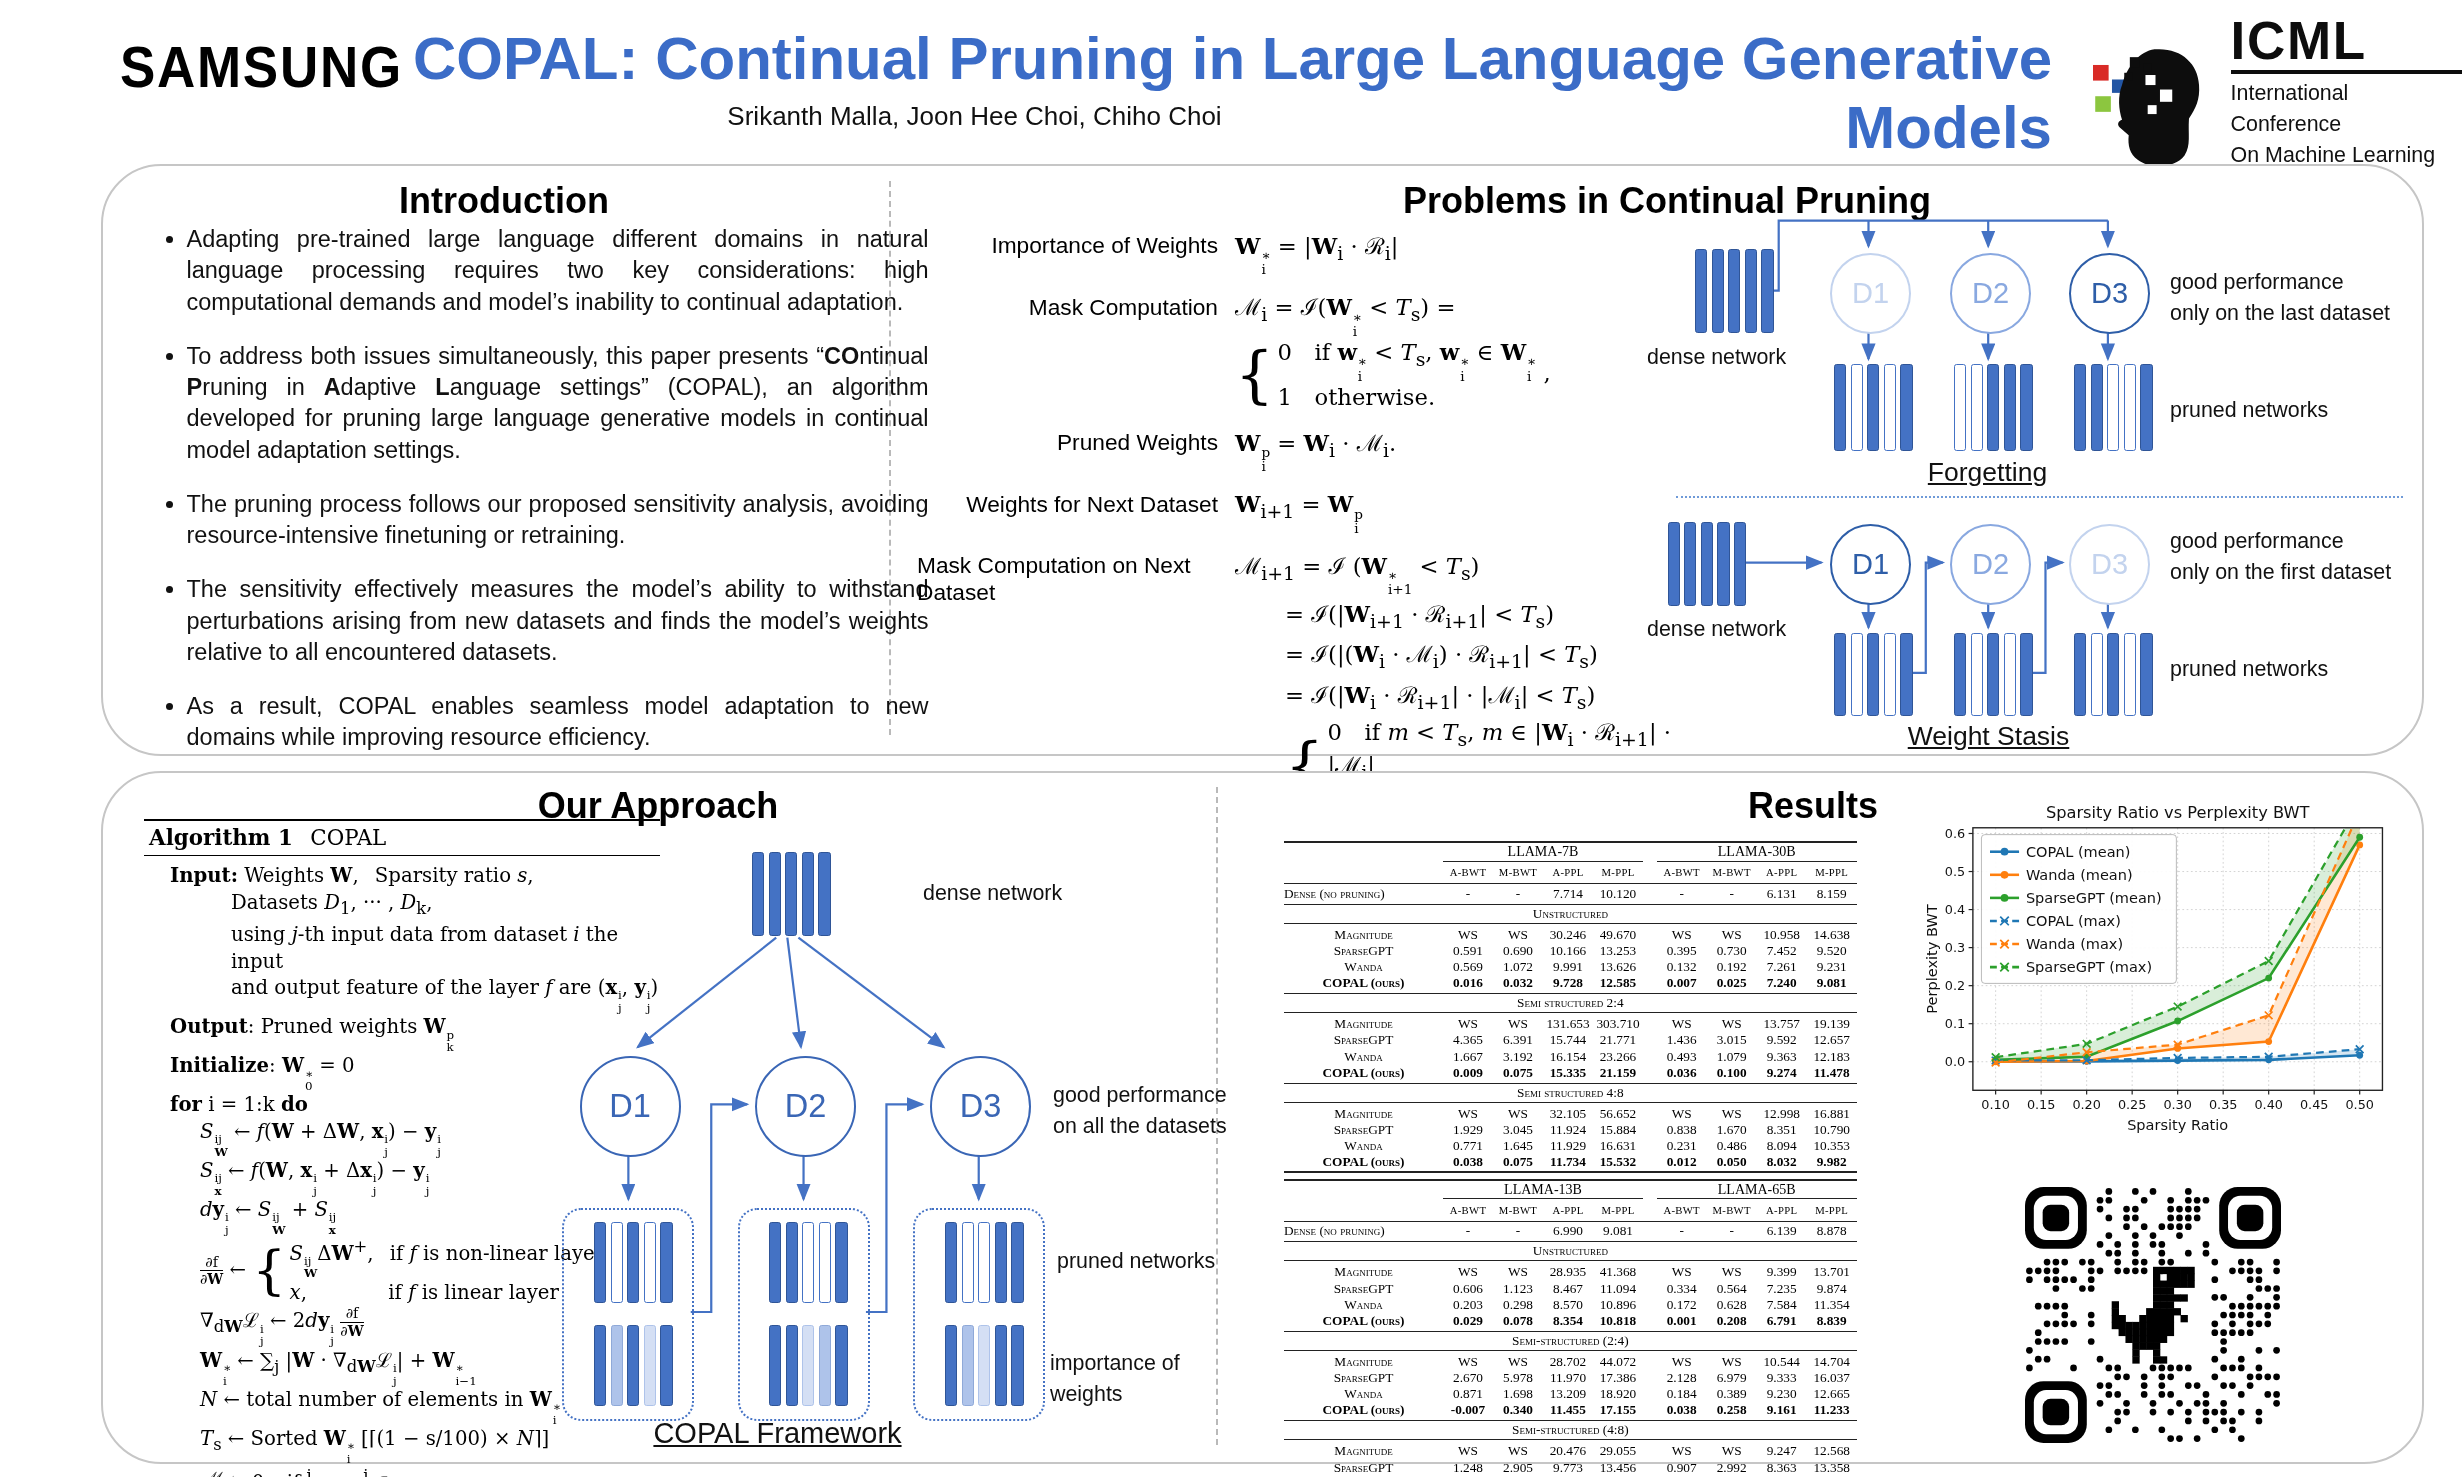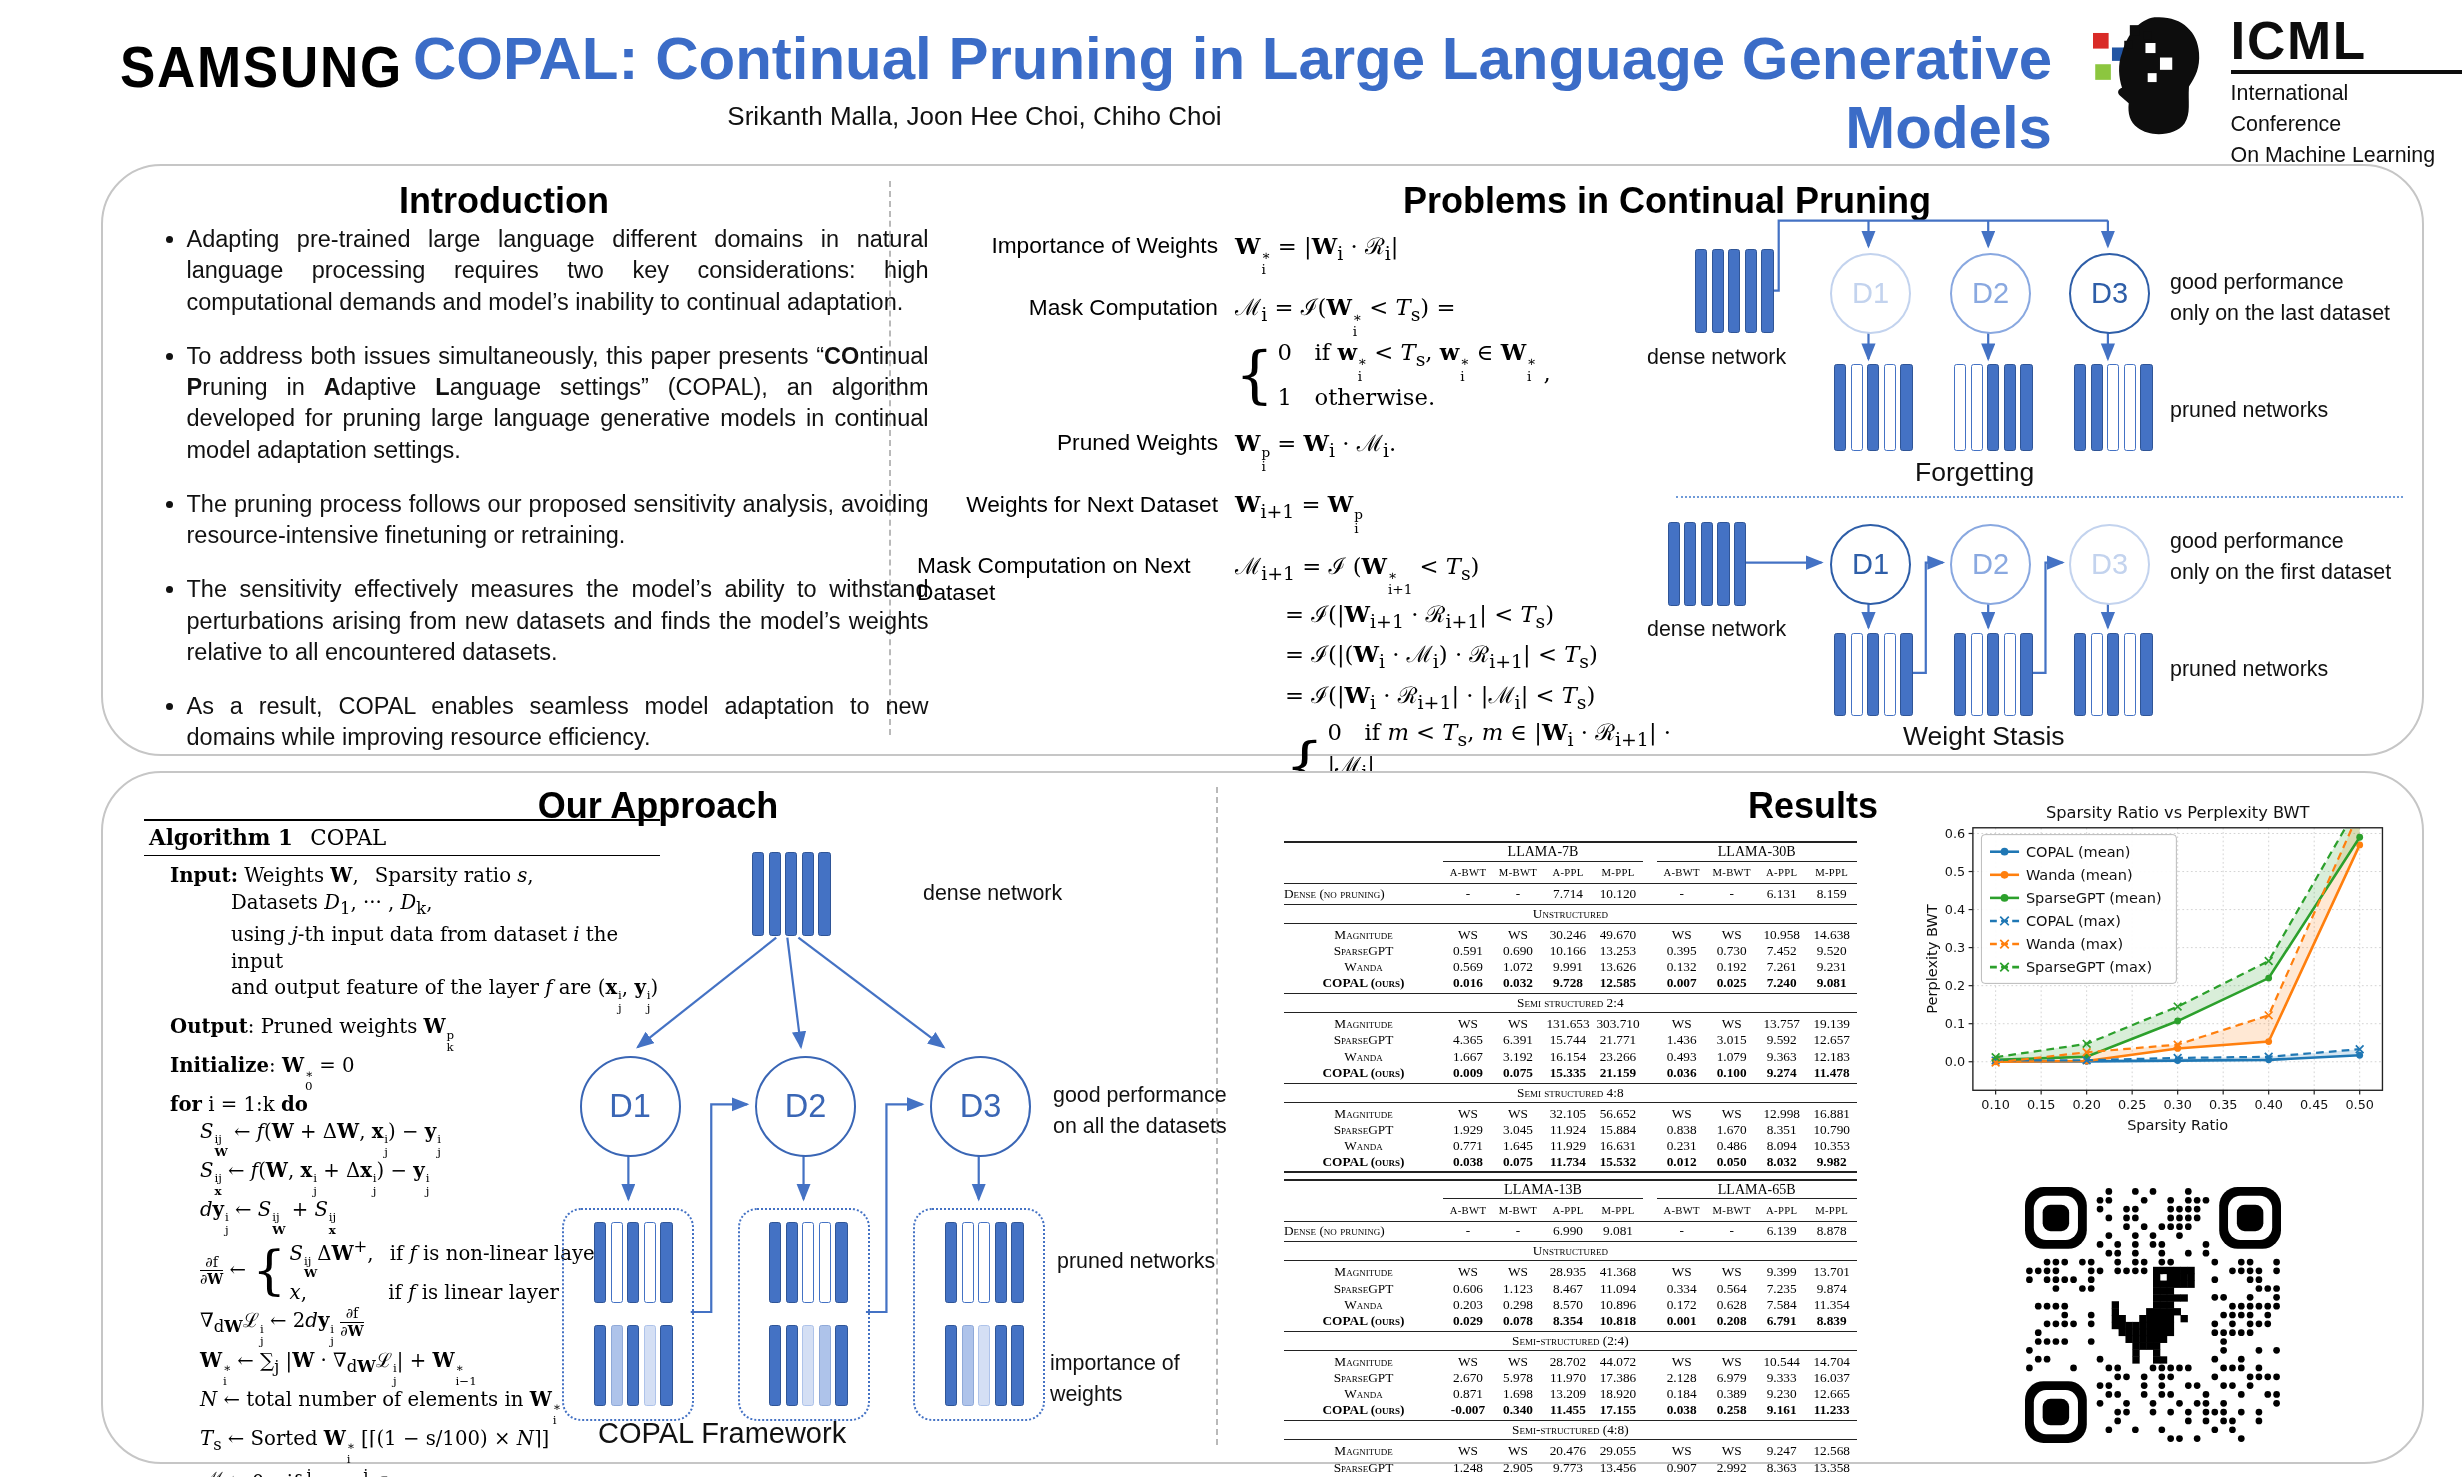--- a/index.html
+++ b/index.html
@@ -4,21 +4,21 @@
 <style>
   html,body{margin:0;padding:0;background:#fff;}
   #poster{position:relative;width:2462px;height:1477px;background:#ffffff;overflow:hidden;
           font-family:"Liberation Sans",sans-serif;color:#111;}
   
   .samsung{position:absolute;left:120px;top:34px;font-size:53px;font-weight:800;letter-spacing:1.7px;
            transform:scaleY(1.08);transform-origin:left top;color:#000;}
   .title{position:absolute;left:398px;right:410px;top:24px;text-align:right;
          font-size:60px;font-weight:700;color:#3b6cc7;}
   .authors{position:absolute;left:256px;right:769px;top:101px;text-align:center;font-size:26px;color:#111;}
-  .icml{position:absolute;left:2093px;top:13.7px;display:flex;gap:26px;align-items:flex-start;}
+  .icml{position:absolute;left:2093px;top:13.7px;display:flex;gap:26px;align-items:flex-end;}
   .icml-text{display:flex;flex-direction:column;}
   .icml-word{font-size:53px;font-weight:900;letter-spacing:1.7px;color:#0d0d0d;line-height:1;
              border-bottom:4.3px solid #0d0d0d;padding-bottom:3.4px;}
   .icml-sub{font-size:16.2px;color:#222;line-height:1.25;margin-top:4.3px;}
   
   .panel{position:absolute;border:2.6px solid #c6c6c6;border-radius:60px;background:#fff;}
   #panel-top{left:101px;top:164px;width:2319px;height:588px;}
   #panel-bottom{left:101px;top:771px;width:2319px;height:689px;}
   .vdivider{position:absolute;border-left:2.6px dashed #b9b9b9;}
   .sec-title{position:absolute;font-size:36px;font-weight:700;color:#000;text-align:center;}
@@ -44,21 +44,21 @@
   .diagram{position:absolute;}
   .net{display:flex;gap:4.3px;position:absolute;}
   .net .bar{width:10.3px;height:100%;border-radius:2.6px;}
   .bar.f{background:#4472c4;border:1.3px solid #2f5597;}
   .bar.e{background:#fff;border:1.3px solid #4472c4;}
   .bar.l{background:#aec3ea;border:1.3px solid #8fa9d8;}
   .bar.L{background:#d4dff4;border:1.3px solid #aec3ea;}
   .dcircle{position:absolute;border-radius:50%;display:flex;align-items:center;justify-content:center;
            font-size:29px;background:#fff;}
   .note{position:absolute;font-size:21.4px;color:#111;white-space:pre-line;line-height:1.45;}
-  .dcaption{position:absolute;font-size:26.5px;color:#111;}
+  .dcaption{position:absolute;font-size:26.5px;color:#111;text-align:center;text-decoration:underline;}
   .dotted-sep{position:absolute;border-top:2.6px dotted #6f9ad8;}
   .arrow-svg{position:absolute;left:0;top:0;}
   
   #algo{position:absolute;left:144px;top:819px;width:516px;font-family:"DejaVu Serif",serif;color:#000;}
   #algo .algo-top{border-top:2.6px solid #000;}
   #algo .algo-head{font-size:21.4px;padding:4.3px 3.4px 5.1px 5.1px;border-bottom:1.7px solid #000;}
   #algo .algo-body{padding:6.8px 0 8.5px 0;border-bottom:1.7px solid #000;font-size:19.7px;}
   #algo .aline{line-height:26.5px;}
   #algo .ind0{margin-left:26px;}
   #algo .ind1{margin-left:56px;}

